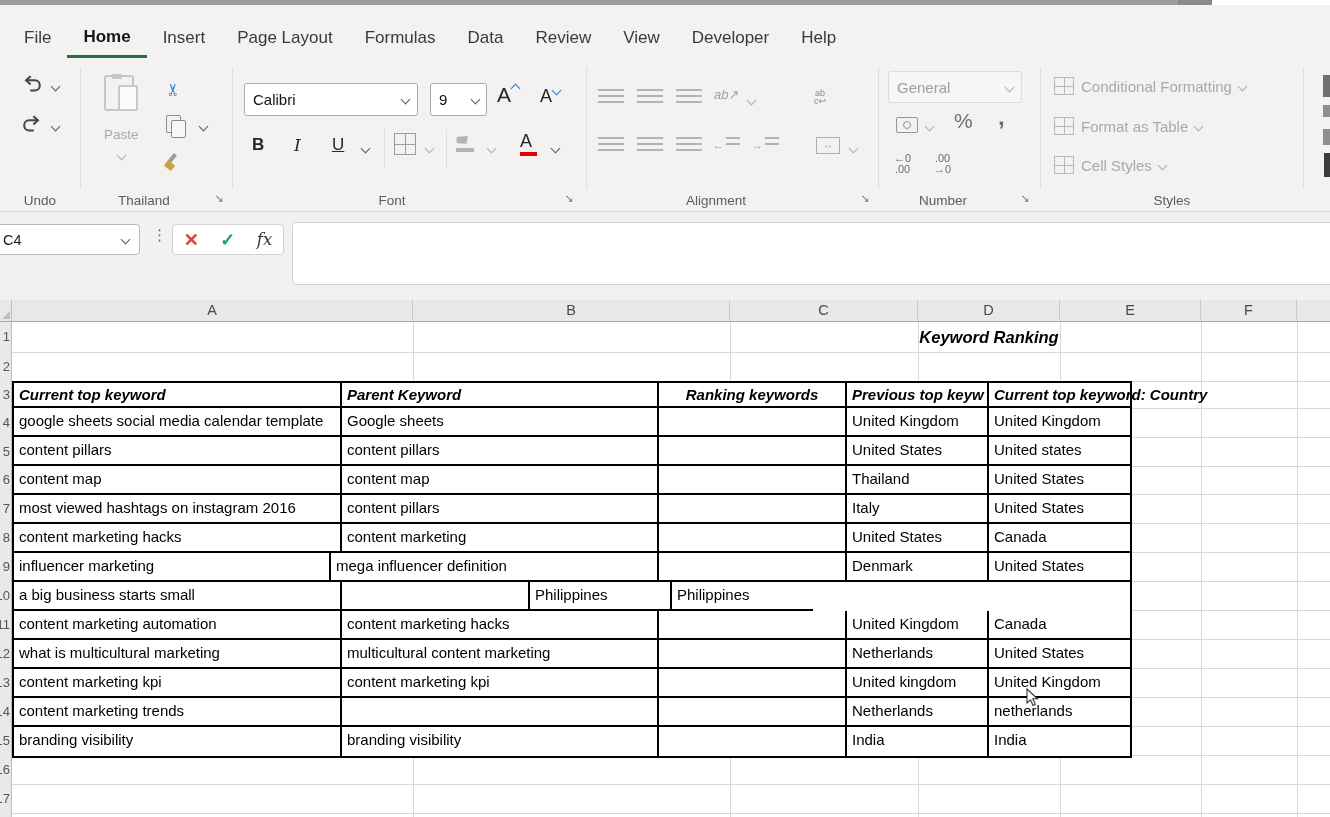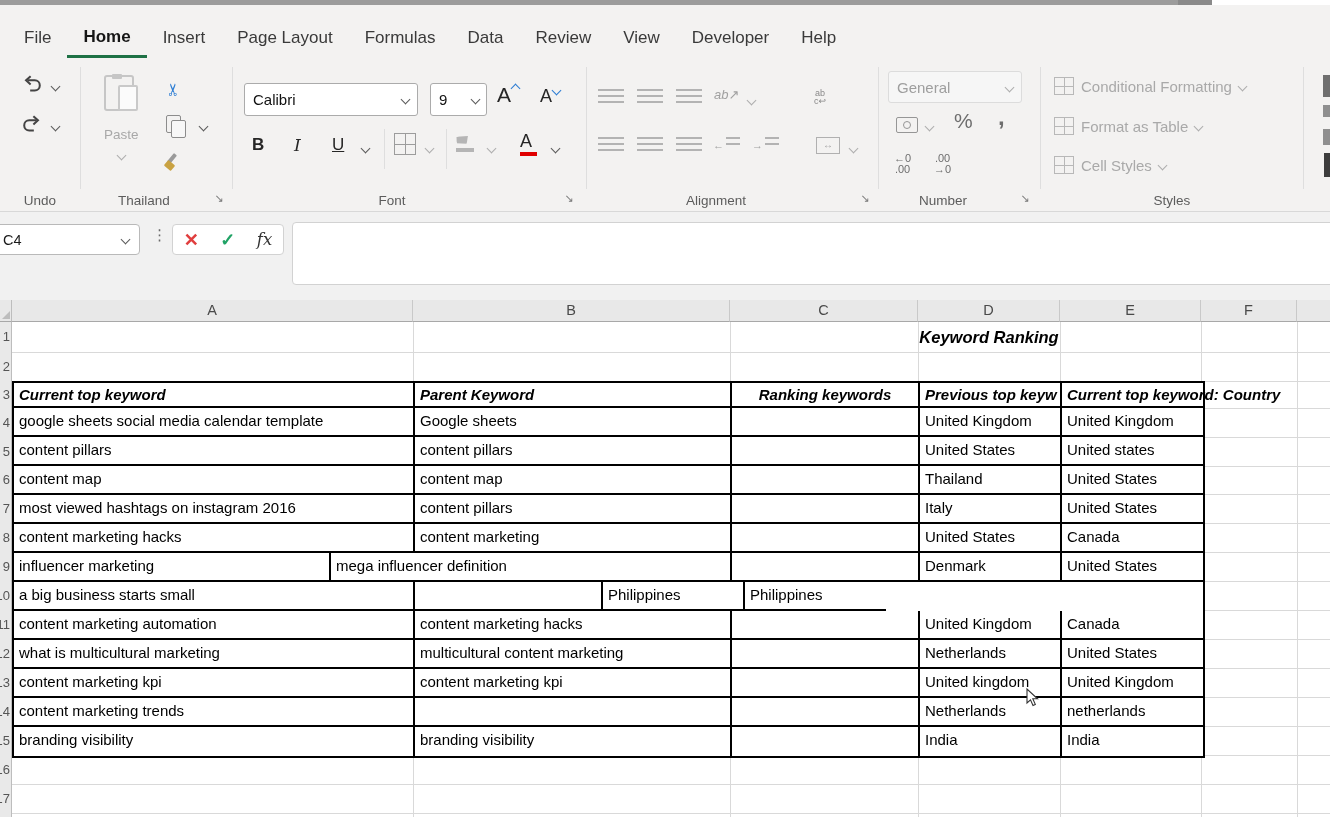--- a/index.html
+++ b/index.html
@@ -81,21 +81,21 @@
   
   .ktable{left:12px;top:81px;border:2px solid #000;background:#fff}
   .trow{display:flex}
   .tcell{box-sizing:border-box;border-right:2px solid #000;border-bottom:2px solid #000;height:29px;line-height:26px;
          font-size:15px;color:#000;padding-left:5px;white-space:nowrap;overflow:hidden;background:#fff}
   .trow .tcell:last-child{border-right:none}
   .trow:last-child .tcell{border-bottom:none}
   .hrow .tcell{height:25px;line-height:23px;font-weight:bold;font-style:italic}
   .hrow .c-c{text-align:center;padding-left:0}
   .hrow .c-e{overflow:visible}
-  .c-a{width:401px}.c-b{width:317px}.c-c{width:188px}.c-d{width:142px}.c-e{width:141px}
+  .c-a{width:328px}.c-b{width:317px}.c-c{width:188px}.c-d{width:142px}.c-e{width:141px}
   
   .cursor{left:1026px;top:688px;width:14px;height:20px}
   
   .frag{background:#8f8f8f}
 </style>
 </head>
 <body>
 
 <div class="abs top-strip"></div>
 <div class="abs top-strip-dark"></div>

